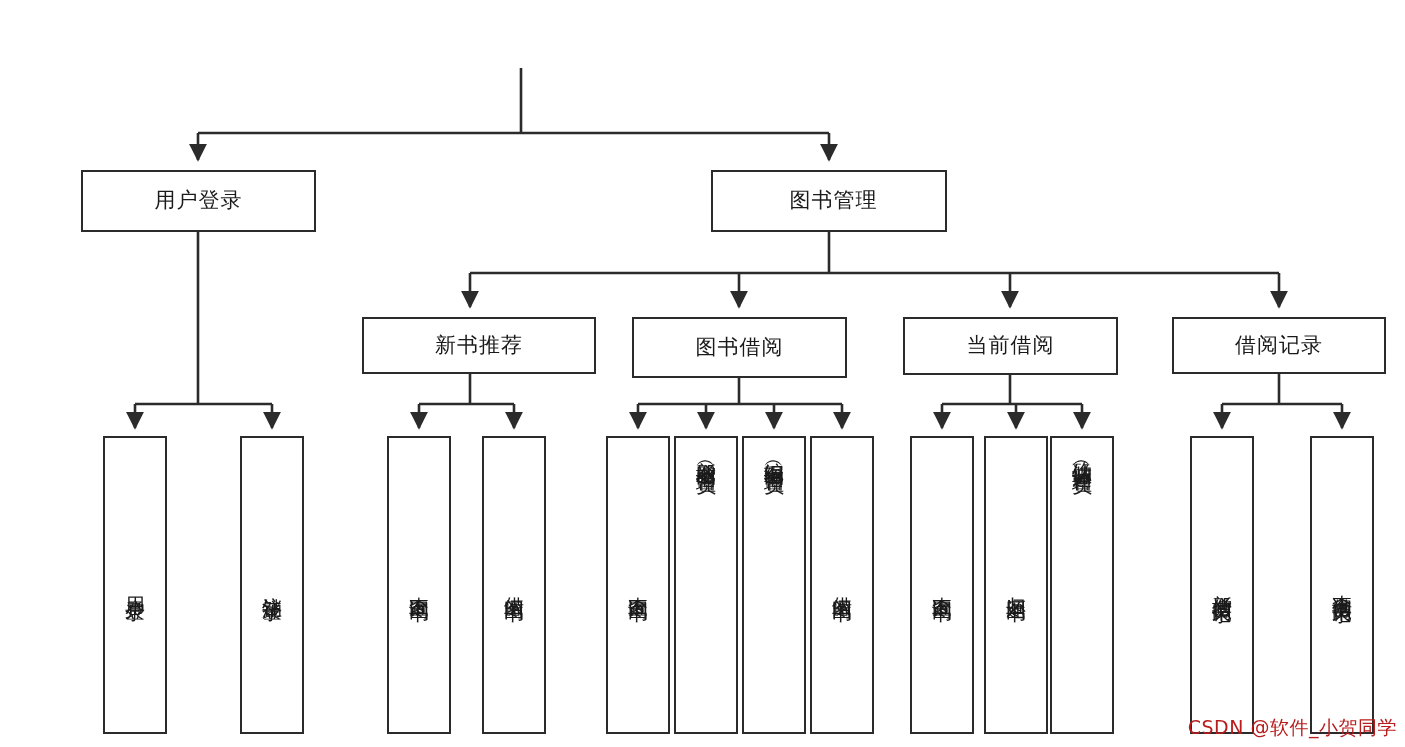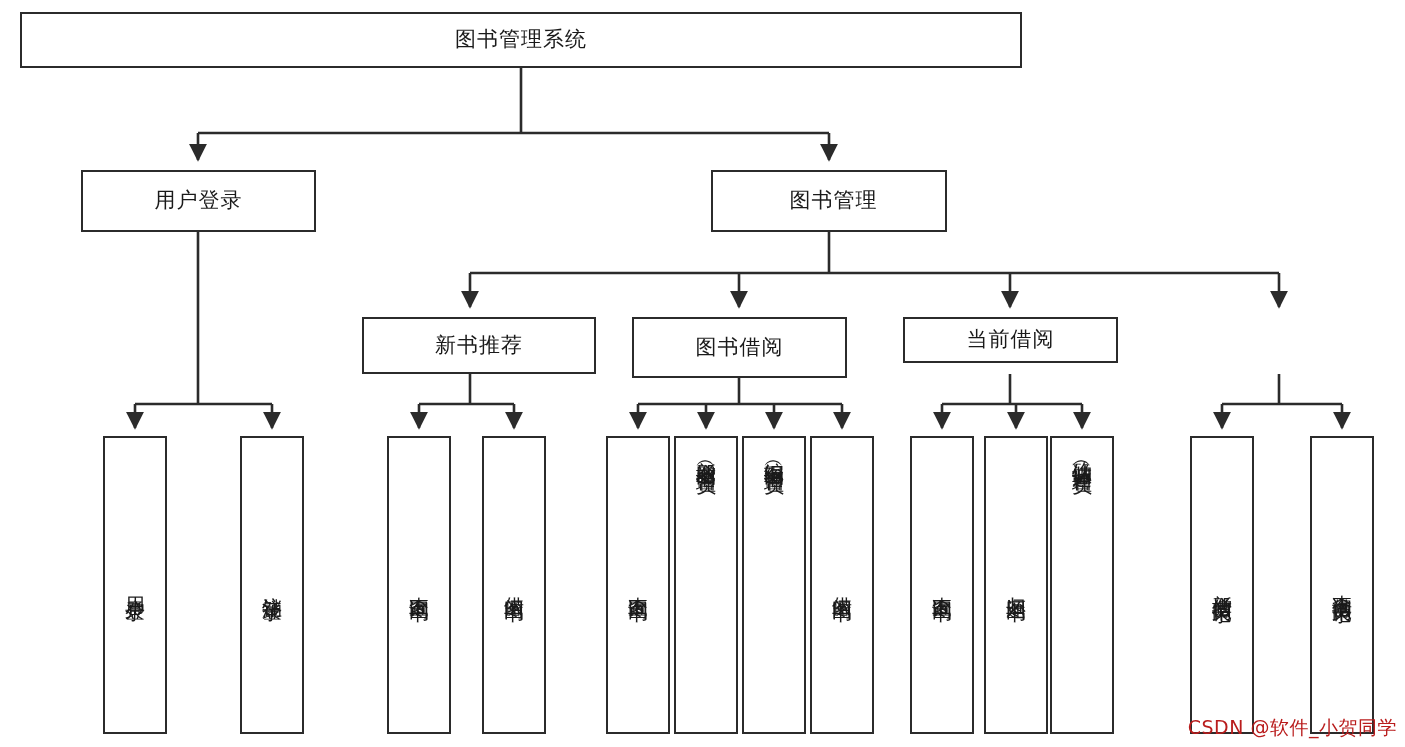--- a/index.html
+++ b/index.html
@@ -119,39 +119,39 @@
       <path d="M 1016 404 L 1016 428" marker-end="url(#arrow)"></path>
       <path d="M 1082 404 L 1082 428" marker-end="url(#arrow)"></path>
 
       <path d="M 1279 374 L 1279 404"></path>
       <path d="M 1222 404 L 1342 404"></path>
       <path d="M 1222 404 L 1222 428" marker-end="url(#arrow)"></path>
       <path d="M 1342 404 L 1342 428" marker-end="url(#arrow)"></path>
     </g>
   </svg>
 
-  <div class="node horiz" id="node-root" style="left: 20px; top: 12px; width: 1002px; height: 56px;">
-    <span>图书管理系统</span>
-  </div>
 
   <div class="node horiz" id="node-l2-0" style="left: 81px; top: 170px; width: 235px; height: 62px;">
     <span>用户登录</span>
   </div>
   <div class="node horiz" id="node-l2-1" style="left: 711px; top: 170px; width: 236px; height: 62px; padding-left: 9px;">
     <span>图书管理</span>
   </div>
 
   <div class="node horiz" id="node-l3-0" style="left: 362px; top: 317px; width: 234px; height: 57px;">
     <span>新书推荐</span>
   </div>
   <div class="node horiz" id="node-l3-1" style="left: 632px; top: 317px; width: 215px; height: 61px;">
     <span>图书借阅</span>
   </div>
-  <div class="node horiz" id="node-l3-2" style="left: 903px; top: 317px; width: 215px; height: 46px;">
+  <div class="node horiz" id="node-l3-2" style="left: 903px; top: 317px; width: 215px; height: 58px;">
     <span>当前借阅</span>
+  </div>
+  <div class="node horiz" id="node-l3-3" style="left: 1172px; top: 317px; width: 214px; height: 57px;">
+    <span>借阅记录</span>
   </div>
 
   <div class="node vert centered" id="node-leaf-0" style="left: 103px; top: 436px; width: 64px; height: 298px;">
     <span class="vlabel">用户登录</span>
   </div>
   <div class="node vert centered" id="node-leaf-1" style="left: 240px; top: 436px; width: 64px; height: 298px;">
     <span class="vlabel">注销登录</span>
   </div>
   <div class="node vert centered" id="node-leaf-2" style="left: 387px; top: 436px; width: 64px; height: 298px;">
     <span class="vlabel">查询图书</span>

